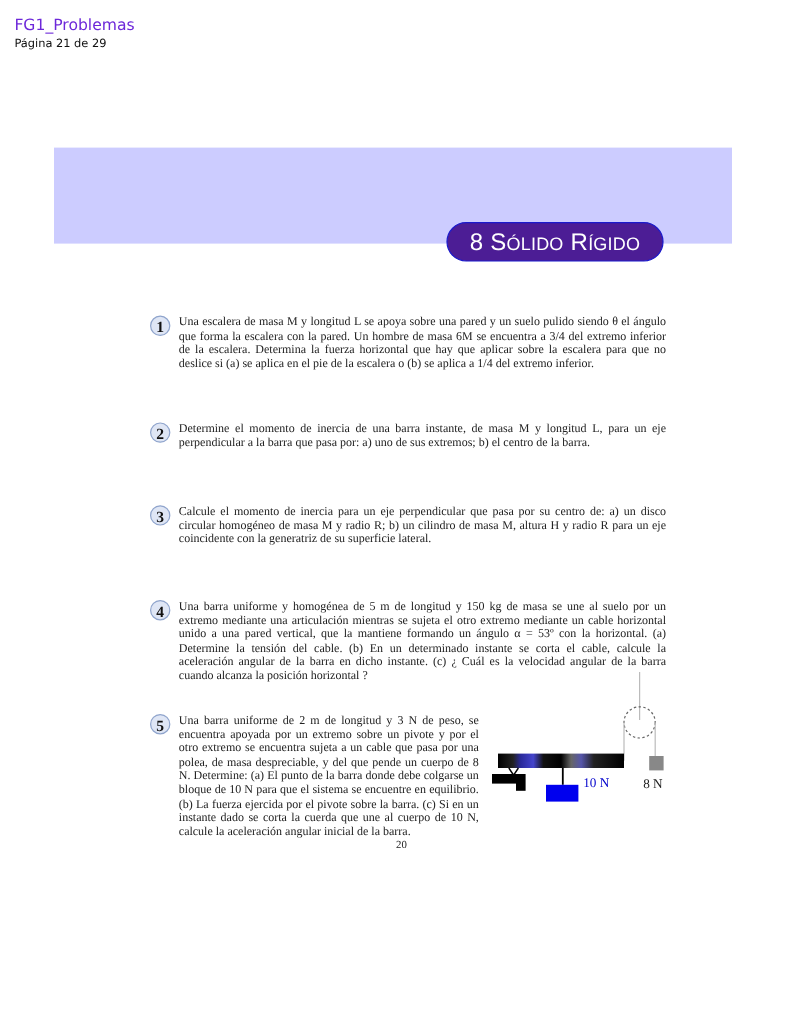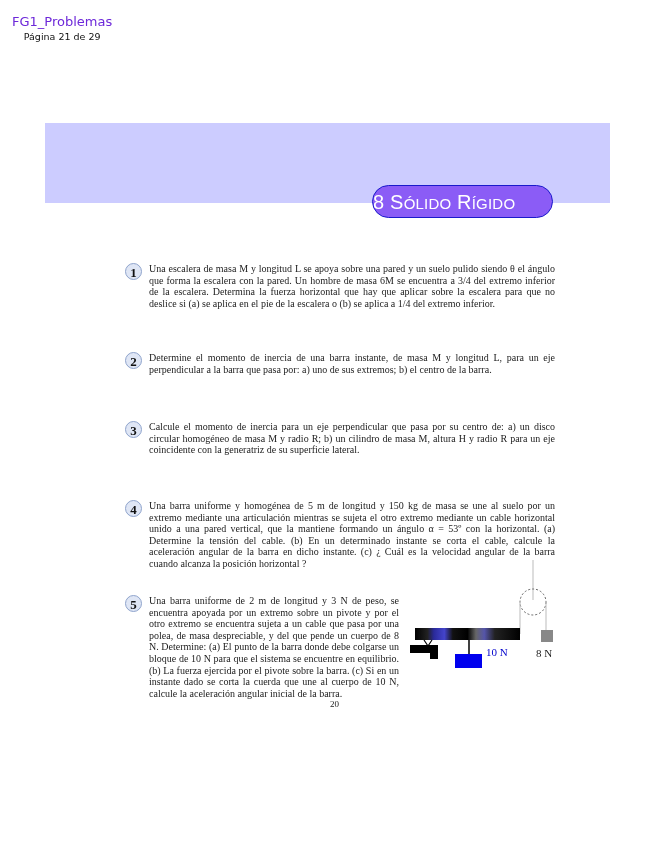--- a/index.html
+++ b/index.html
@@ -1,22 +1,22 @@
 <!DOCTYPE html>
 <html><head>
 <meta charset="utf-8">
 <style>
   html, body { margin:0; padding:0; background:#ffffff; }
   body { width:655px; height:848px; position:relative; overflow:hidden; font-family:"DejaVu Sans", sans-serif; }
   .doc-header { position:absolute; left:12px; top:14px; }
   .doc-title { font-family:"DejaVu Sans", sans-serif; font-size:13px; color:#6d28d9; line-height:16px; }
-  .doc-page { font-family:"DejaVu Sans", sans-serif; font-size:9.5px; color:#111; line-height:13px;text-align:center; }
+  .doc-page { font-family:"DejaVu Sans", sans-serif; font-size:9.5px; color:#111; line-height:13px; }
   .banner { position:absolute; left:45px; top:123px; width:565px; height:80px; background:#ccccff; }
-  .chapter-pill { position:absolute; left:372px; top:185px; width:181px; height:33px; background:#8b5cf6; border-radius:17px;
-    color:#fff; font-family:"Liberation Sans", sans-serif; font-size:20px; line-height:33px; text-align:left; letter-spacing:0.2px; border:1px solid #1a1acc; box-sizing:border-box; }
+  .chapter-pill { position:absolute; left:372px; top:185px; width:181px; height:33px; background:#4c1d95; border-radius:17px;
+    color:#fff; font-family:"Liberation Sans", sans-serif; font-size:20px; line-height:33px; text-align:center; letter-spacing:0.2px; border:1px solid #1a1acc; box-sizing:border-box; }
   .chapter-pill .sc { font-size:15px; }
   .problem { position:absolute; left:125px; width:430px; }
   .num { position:absolute; left:0; top:0; width:17px; height:17px; border-radius:50%; background:#dfe6f5; border:1px solid #8fa4cc;
     font-family:"Liberation Serif", serif; font-weight:bold; font-size:13px; line-height:17px; text-align:center; color:#111; box-sizing:border-box; }
   .ptext { margin-left:24px; font-family:"Liberation Serif", serif; font-size:10px; line-height:11.6px; color:#222; text-align:justify; }
   .p5 .ptext { width:250px; }
   .pagenum { position:absolute; left:330px; top:699px; font-family:"Liberation Serif", serif; font-size:9px; color:#222; }
   .figure { position:absolute; left:410px; top:560px; width:160px; height:110px; }
 </style>
 </head>

